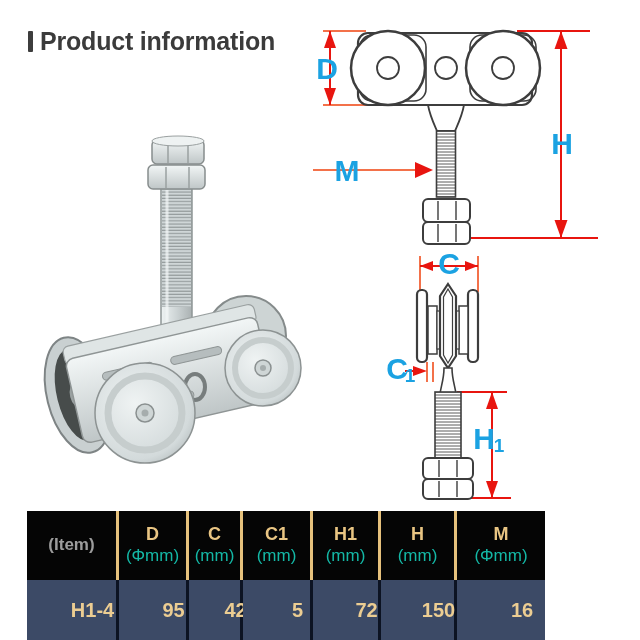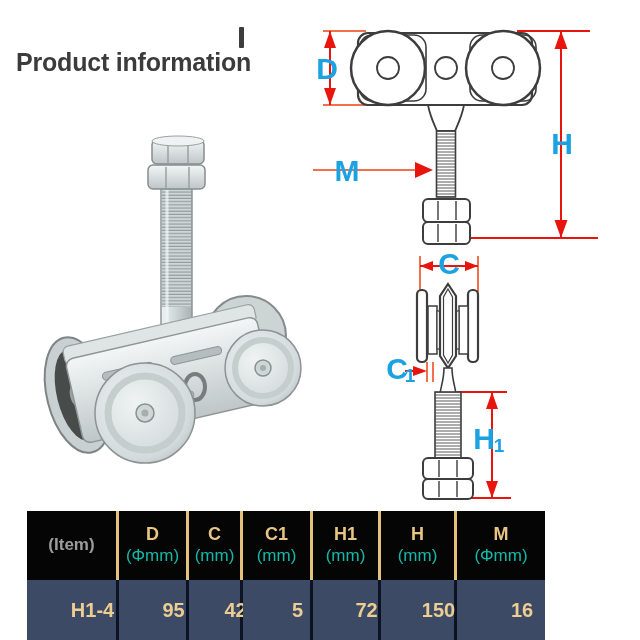--- a/index.html
+++ b/index.html
@@ -2,21 +2,21 @@
 <html><head>
 <meta charset="utf-8">
 <style>
   html,body{margin:0;padding:0;}
   body{
     width:640px;height:640px;background:#ffffff;overflow:hidden;position:relative;
     font-family:"Liberation Sans", sans-serif;
   }
   .stage{position:absolute;inset:0;}
   
-  .title-row{position:absolute;left:16px;top:27px;display:flex;align-items:flex-end;flex-direction:column;}
+  .title-row{position:absolute;left:28px;top:27px;display:flex;align-items:center;}
   .title-bar{width:5px;height:21px;background:#3d3d3d;margin-right:7px;border-radius:1px;}
   .title-text{font-size:25px;font-weight:700;color:#3b3b3b;letter-spacing:-0.2px;}
   
   .photo-svg{position:absolute;left:10px;top:95px;}
   .diagram-svg{position:absolute;left:300px;top:10px;}
   .dim-label{font-family:"Liberation Sans",sans-serif;font-weight:700;fill:#1ba2e2;}
   .dim-label.big{font-size:30px;}
   .dim-label.sub{font-size:19px;}
   
   .spec-table{position:absolute;left:0;top:511px;width:640px;margin-left:27px;}

